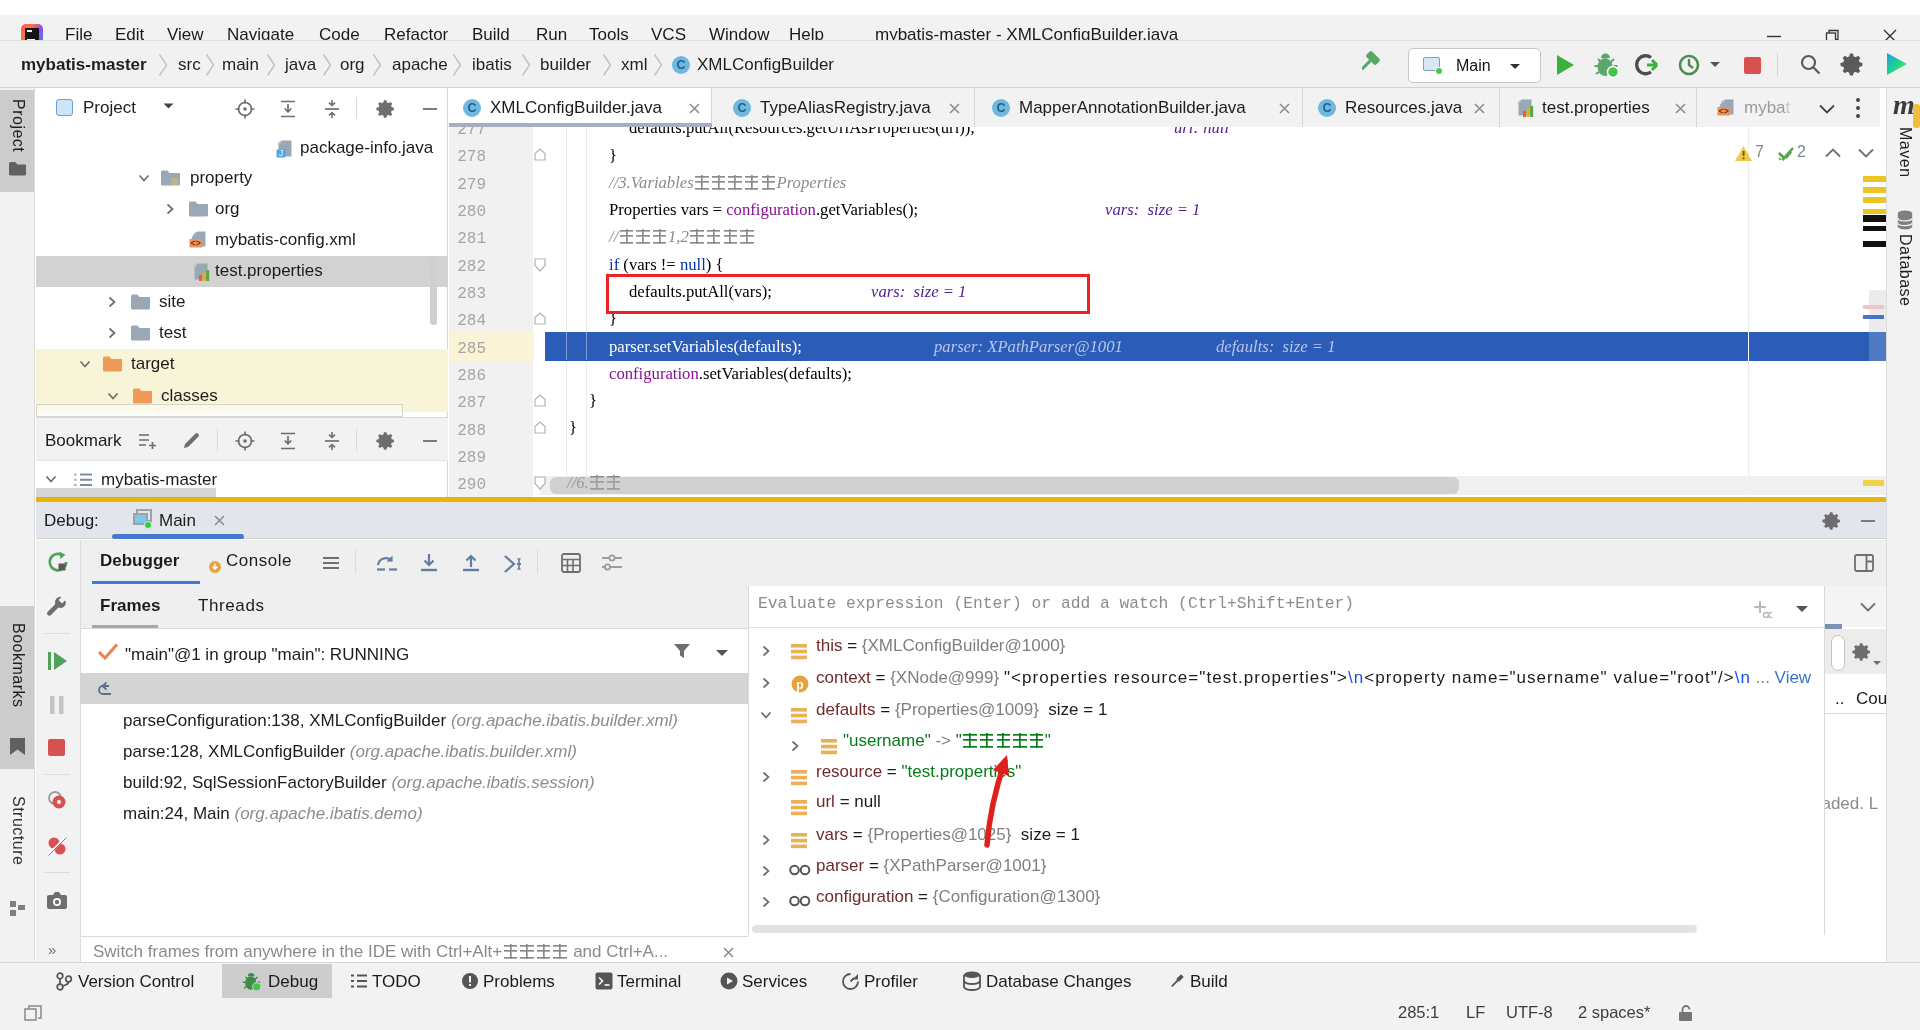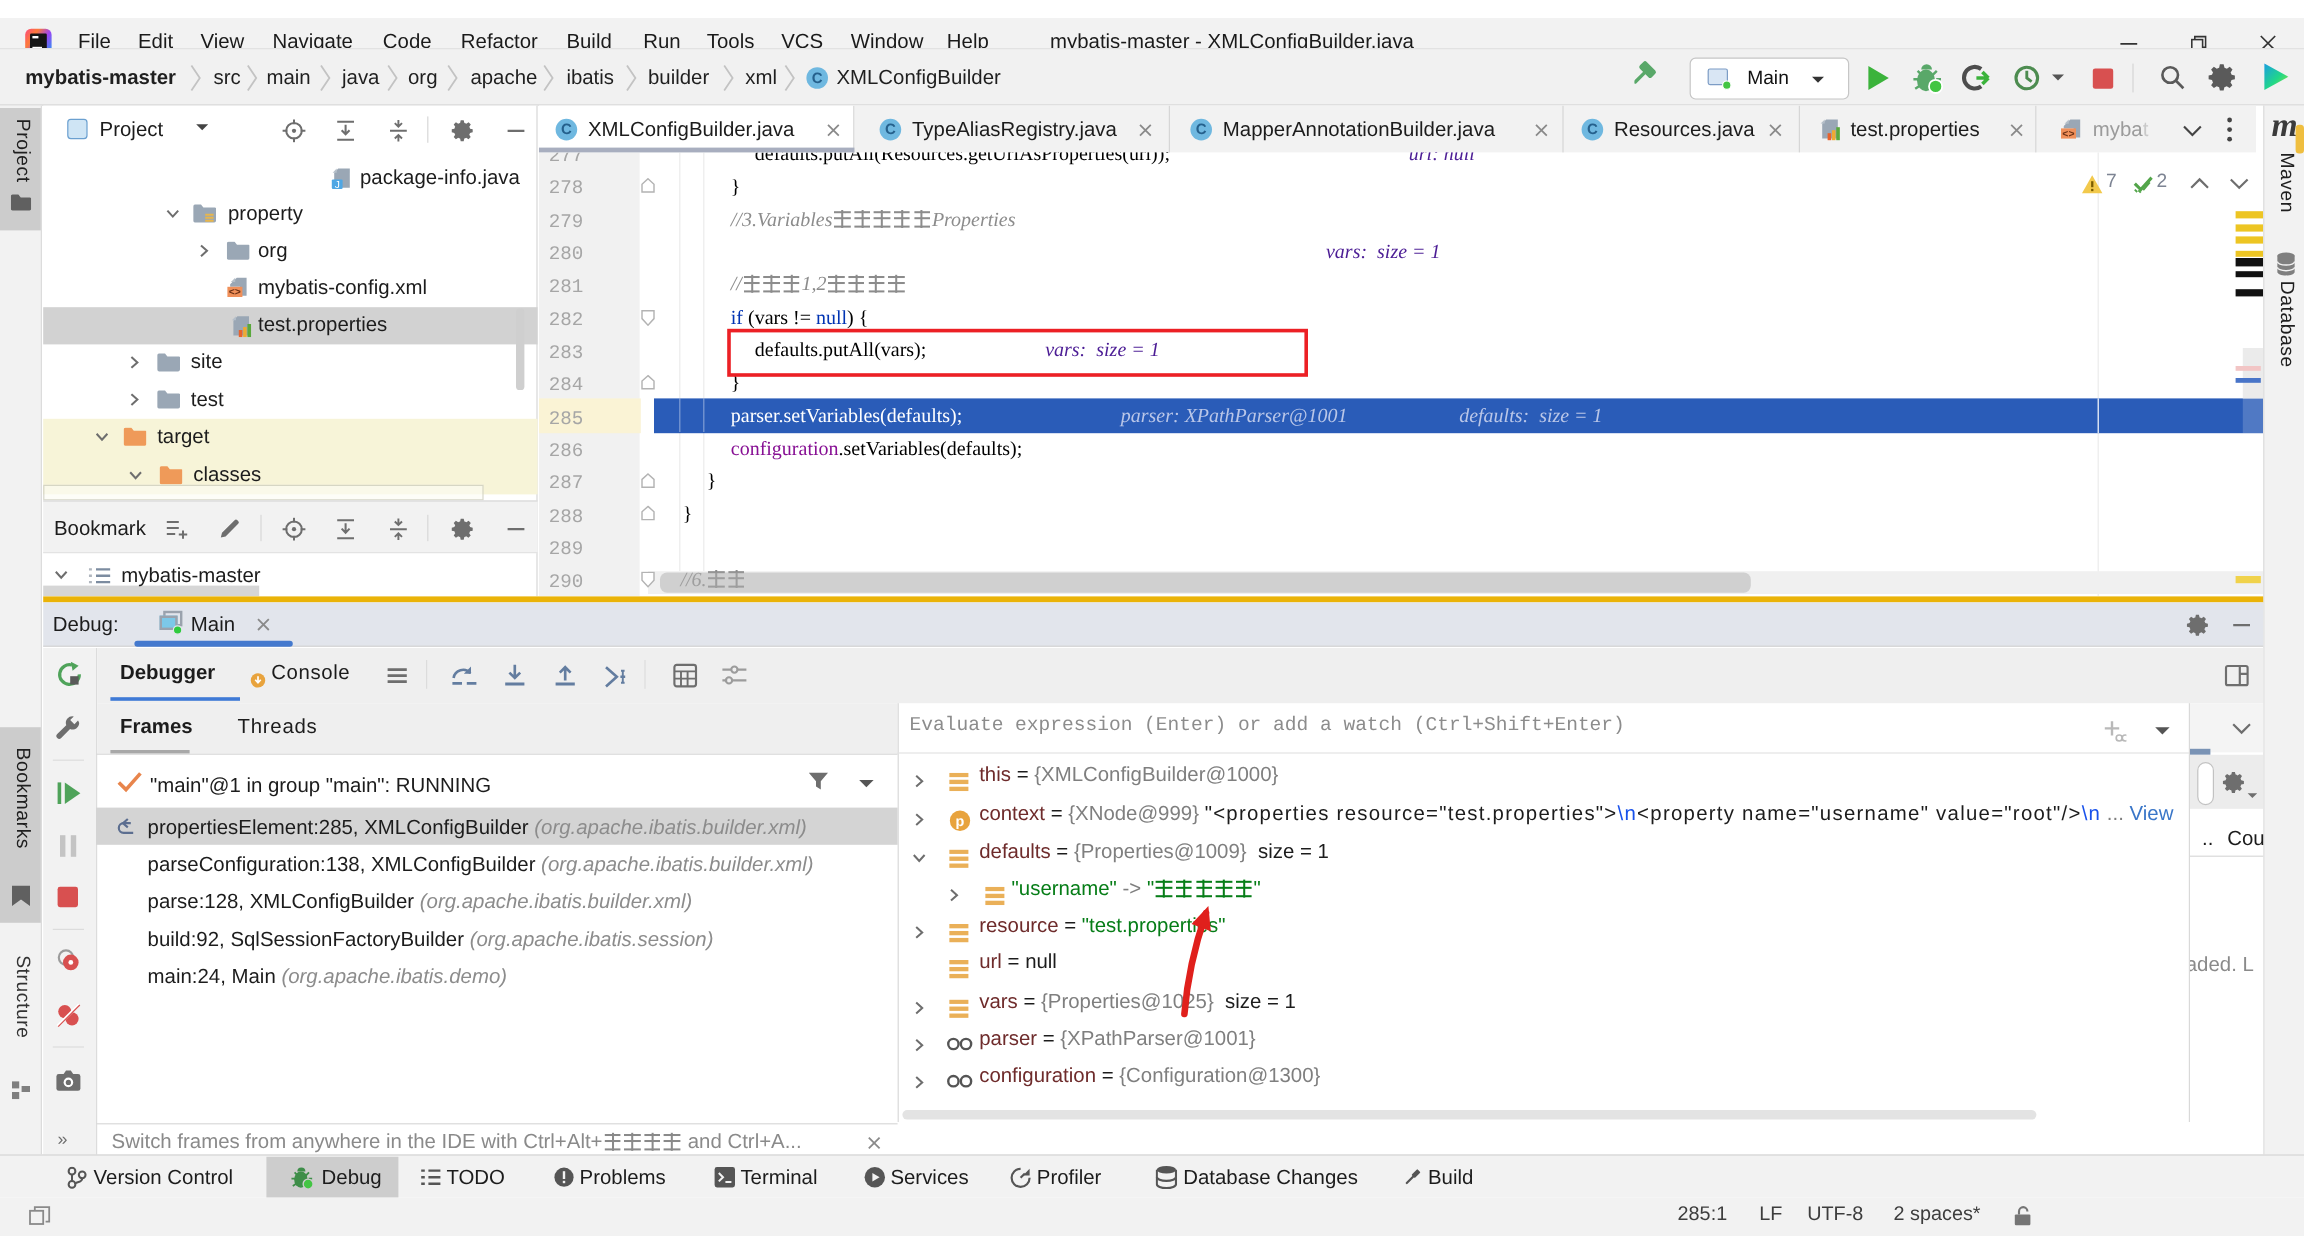--- a/index.html
+++ b/index.html
@@ -379,20 +379,21 @@
  <svg class="abs" style="left:85px;top:333px" width="12" height="14">
       <path d="M6 1l5 4.5V12H1V5.5z" fill="#fff" stroke="#b3b3b3" stroke-width="1.2"></path>
     </svg>
  <svg class="abs" style="left:85px;top:388px" width="12" height="14">
       <path d="M1 1h10v6.5L6 13 1 7.5z" fill="#fff" stroke="#b3b3b3" stroke-width="1.2"></path>
     </svg>
 
  <div class="code" style="left:180px;top:26px">defaults.putAll(Resources.getUrlAsProperties(url));<span class="hint" style="position:absolute;left:545px">url: null</span></div>
  <div class="code" style="left:160px;top:54px">}</div>
  <div class="code cmt" style="left:160px;top:81px;--c:#8c8c8c">//3.Variables<span class="cj"></span><span class="cj"></span><span class="cj"></span><span class="cj"></span><span class="cj"></span>Properties</div>
+ <div class="code" style="left:160px;top:108px">Properties vars = <span class="fld">configuration</span>.getVariables();</div>
  <div class="code hint" style="left:656px;top:108px">vars:  size = 1</div>
  <div class="code cmt" style="left:160px;top:135px;--c:#8c8c8c">//<span class="cj"></span><span class="cj"></span><span class="cj"></span>1,2<span class="cj"></span><span class="cj"></span><span class="cj"></span><span class="cj"></span></div>
  <div class="code" style="left:160px;top:163px"><span class="kw">if</span> (vars != <span class="kw">null</span>) {</div>
  <div class="code" style="left:180px;top:190px">defaults.putAll(vars);</div>
  <div class="code hint" style="left:422px;top:190px">vars:  size = 1</div>
  <div class="code" style="left:160px;top:217px">}</div>
  <div class="code" style="left:160px;top:245px;color:#fff">parser.setVariables(defaults);</div>
  <div class="code it" style="left:485px;top:245px;color:#b9c6e8">parser: XPathParser@1001</div>
  <div class="code it" style="left:767px;top:245px;color:#b9c6e8">defaults:  size = 1</div>
  <div class="code" style="left:160px;top:272px"><span class="fld">configuration</span>.setVariables(defaults);</div>
@@ -629,21 +630,20 @@
       <path d="M2 3h16l-6 7v7l-4-2.5V10z" fill="#6e6e6e"></path>
     </svg>
  <svg class="abs" style="left:678px;top:146px" width="16" height="11">
       <path d="M2 2l6 6 6-6z" fill="#555"></path>
     </svg>
  <div class="abs row-sel" style="left:44px;top:171px;width:668px;height:31px;background:#d4d4d4"></div>
  <svg class="abs" style="left:61px;top:179px" width="18" height="16">
       <path d="M14 13H6a4 4 0 0 1 0-8h6" fill="none" stroke="#5c6e90" stroke-width="1.8"></path>
       <path d="M9.5 1.5L5.5 5l4 3.5" fill="none" stroke="#5c6e90" stroke-width="1.8"></path>
     </svg>
- <div class="uitxt" style="left:87px;top:178px">propertiesElement:285, XMLConfigBuilder <span class="gray it">(org.apache.ibatis.builder.xml)</span></div>
  <div class="uitxt" style="left:87px;top:209px">parseConfiguration:138, XMLConfigBuilder <span class="gray it">(org.apache.ibatis.builder.xml)</span></div>
  <div class="uitxt" style="left:87px;top:240px">parse:128, XMLConfigBuilder <span class="gray it">(org.apache.ibatis.builder.xml)</span></div>
  <div class="uitxt" style="left:87px;top:271px">build:92, SqlSessionFactoryBuilder <span class="gray it">(org.apache.ibatis.session)</span></div>
  <div class="uitxt" style="left:87px;top:302px">main:24, Main <span class="gray it">(org.apache.ibatis.demo)</span></div>
  <div class="abs" style="left:44px;top:434px;width:668px;height:1px;background:#d9d9d9"></div>
  <div class="uitxt" style="left:57px;top:440px;color:#8a8a8a;--c:#8a8a8a">Switch frames from anywhere in the IDE with Ctrl+Alt+<span class="cj"></span><span class="cj"></span><span class="cj"></span><span class="cj"></span> and Ctrl+A...</div>
  <svg class="xclose" style="left:685px;top:443px">
       <path d="M3 3l9 9M12 3l-9 9" stroke="#8a8a8a" stroke-width="1.5"></path>
     </svg>
 

